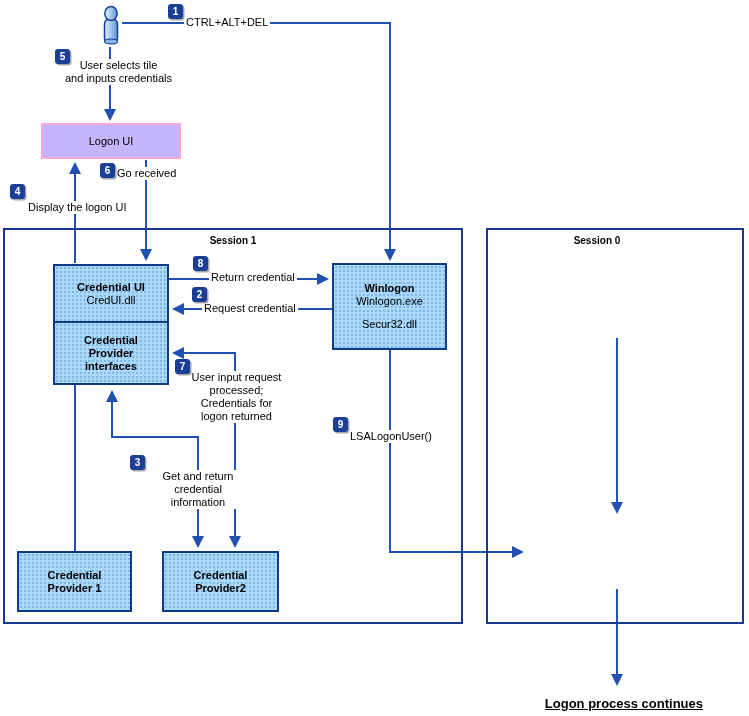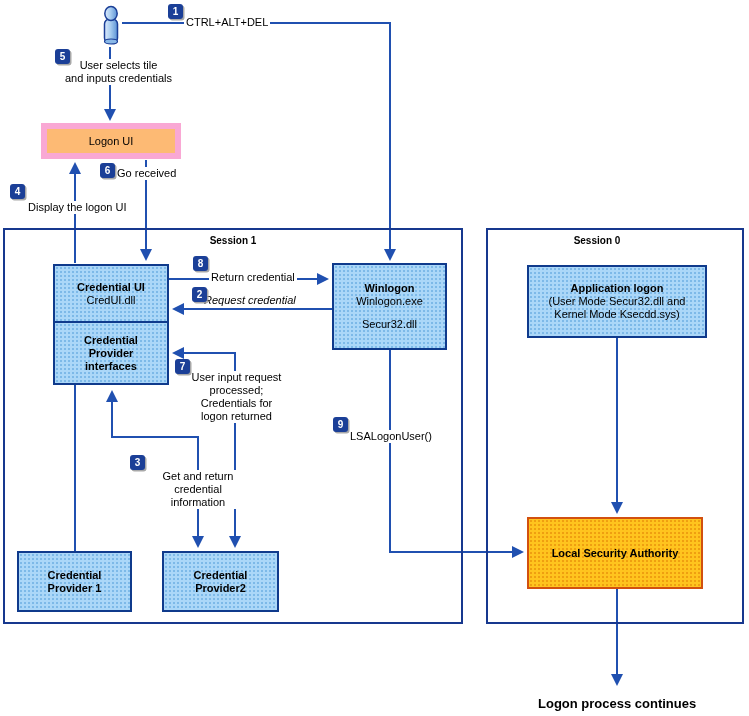--- a/index.html
+++ b/index.html
@@ -11,36 +11,36 @@
   svg.wires { position:absolute; left:0; top:0; }
 
   .session { position:absolute; border:2px solid #17388e; background:transparent; }
   .session-label { position:absolute; font-size:10px; font-weight:bold; text-align:center; }
 
   .box { position:absolute; display:flex; flex-direction:column; align-items:center;
          justify-content:center; text-align:center; font-size:11px; line-height:13px; }
   .blue { background-color:#abd7f8;
           background-image:radial-gradient(#7db9e8 1px, transparent 1.3px);
           background-size:4px 4px; border:2px solid #0f3a8c; }
-  .white { background:#fdba74; border:6px solid #f9a8d4; }
+  .white { background:#c4b5fd; border:2px solid #f9a8d4; }
   .gold { background-color:#ffc41e;
           background-image:radial-gradient(#ef9f10 1px, transparent 1.3px);
           background-size:4px 4px; border:2px solid #d2500f; }
   .b { font-weight:bold;text-align:right; }
   .spacer { height:10px; }
 
   .badge { position:absolute; width:15px; height:15px; background:#1b3f97; color:#fff;
            font-size:10px; font-weight:bold; border-radius:3px; display:flex;
            align-items:center; justify-content:center;
            box-shadow:1.5px 1.5px 0 rgba(153,153,153,.85); z-index:4; }
 
   .lbl { position:absolute; font-size:11px; line-height:13px; background:#fff;
          padding:0 2px; white-space:nowrap; z-index:3; }
   .lbl.center { text-align:center; white-space:normal; }
-  .footer-lbl { position:absolute; font-size:13px; font-weight:bold; text-align:left; }
+  .footer-lbl { position:absolute; font-size:13px; font-weight:bold; text-align:right;text-decoration:underline; }
 </style>
 </head>
 <body>
 
 <div class="canvas">
 
   <svg class="wires" width="749" height="716" viewBox="0 0 749 716">
     <defs>
       <marker id="ah" viewBox="0 0 6 6" refX="5" refY="3" markerWidth="6" markerHeight="6" orient="auto-start-reverse">
         <path d="M0,0 L6,3 L0,6 Z" fill="#2050b0"></path>
@@ -95,39 +95,31 @@
     <span class="b">interfaces</span>
   </div>
 
   <div class="box blue" style="left:332px; top:263px; width:115px; height:87px; z-index:2;">
     <span class="b">Winlogon</span>
     <span>Winlogon.exe</span>
     <span class="spacer"></span>
     <span>Secur32.dll</span>
   </div>
 
-  <div class="box blue" style="left:527px; top:265px; width:180px; height:73px; z-index:2;">
-    <span class="b">Application logon</span>
-    <span>(User Mode Secur32.dll and</span>
-    <span>Kernel Mode Ksecdd.sys)</span>
-  </div>
 
   <div class="box blue" style="left:17px; top:551px; width:115px; height:61px; z-index:2;">
     <span class="b">Credential</span>
     <span class="b">Provider 1</span>
   </div>
 
   <div class="box blue" style="left:162px; top:551px; width:117px; height:61px; z-index:2;">
     <span class="b">Credential</span>
     <span class="b">Provider2</span>
   </div>
 
-  <div class="box gold" style="left:527px; top:517px; width:176px; height:72px; z-index:2;">
-    <span class="b">Local Security Authority</span>
-  </div>
 
   <div class="badge" style="left:168px; top:4px;">1</div>
   <div class="badge" style="left:192px; top:287px;">2</div>
   <div class="badge" style="left:130px; top:455px;">3</div>
   <div class="badge" style="left:10px;  top:184px;">4</div>
   <div class="badge" style="left:55px;  top:49px;">5</div>
   <div class="badge" style="left:100px; top:163px;">6</div>
   <div class="badge" style="left:175px; top:359px;">7</div>
   <div class="badge" style="left:193px; top:256px;">8</div>
   <div class="badge" style="left:333px; top:417px;">9</div>
@@ -138,21 +130,21 @@
     <div>User selects tile</div>
     <div>and inputs credentials</div>
   </div>
 
   <div class="lbl" style="left:115px; top:167px;">Go received</div>
 
   <div class="lbl" style="left:26px; top:201px;">Display the logon UI</div>
 
   <div class="lbl" style="left:209px; top:271px;">Return credential</div>
 
-  <div class="lbl" style="left:202px; top:294px;font-style:italic;">Request credential</div>
+  <div class="lbl" style="left:202px; top:302px;">Request credential</div>
 
   <div class="lbl center" style="left:185px; top:371px; width:103px;">
     <div>User input request</div>
     <div>processed;</div>
     <div>Credentials for</div>
     <div>logon returned</div>
   </div>
 
   <div class="lbl center" style="left:146px; top:470px; width:104px;">
     <div>Get and return</div>

